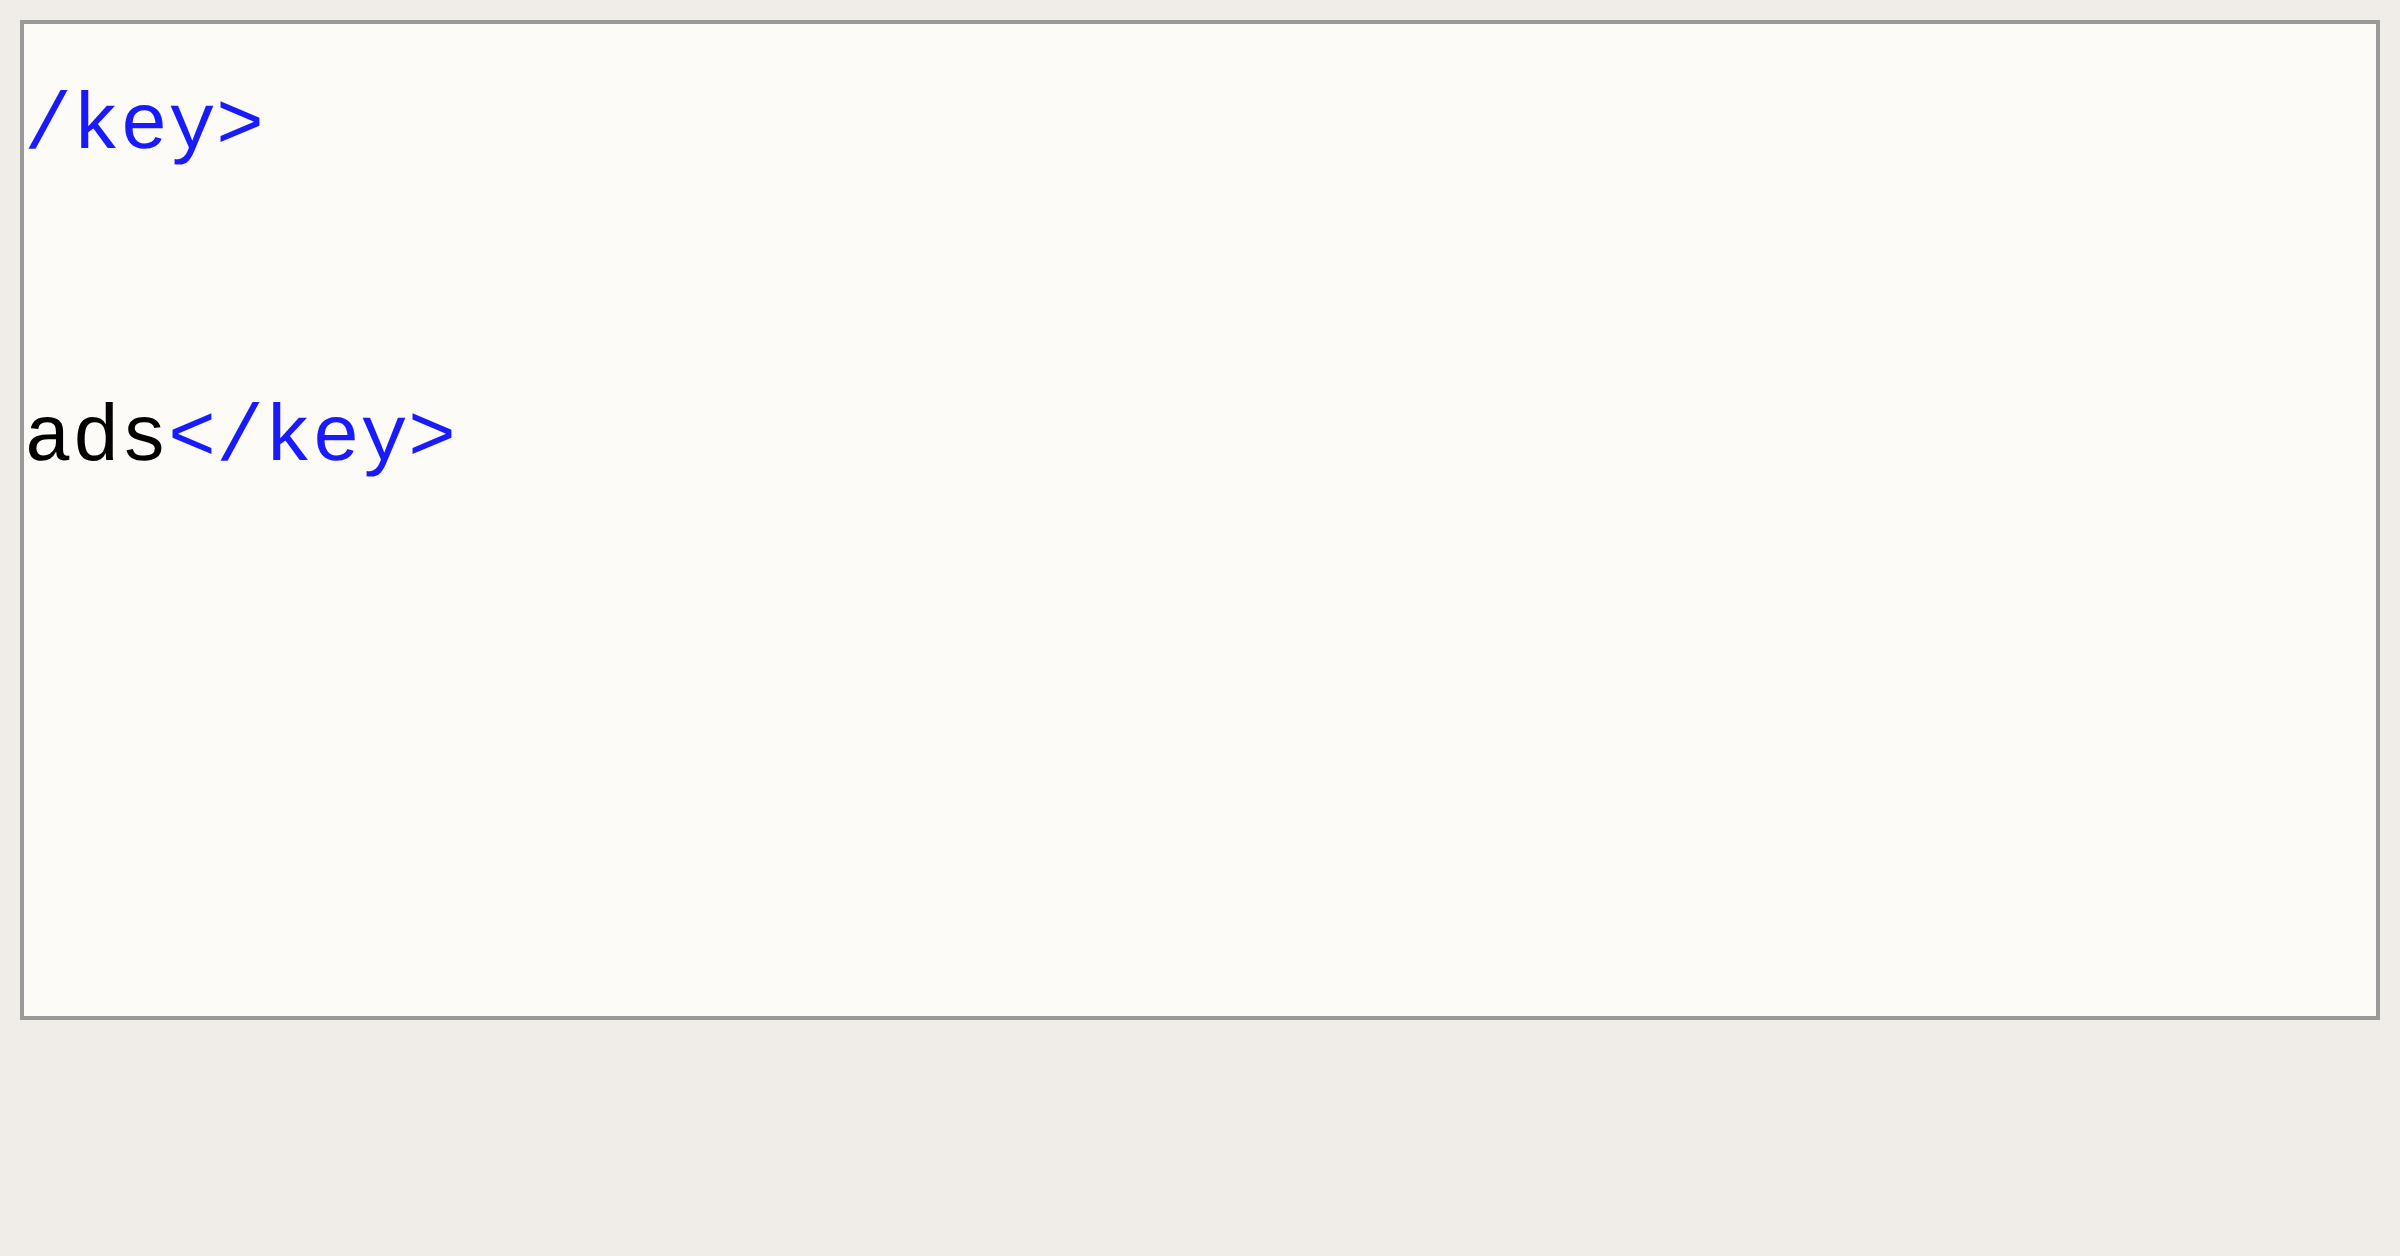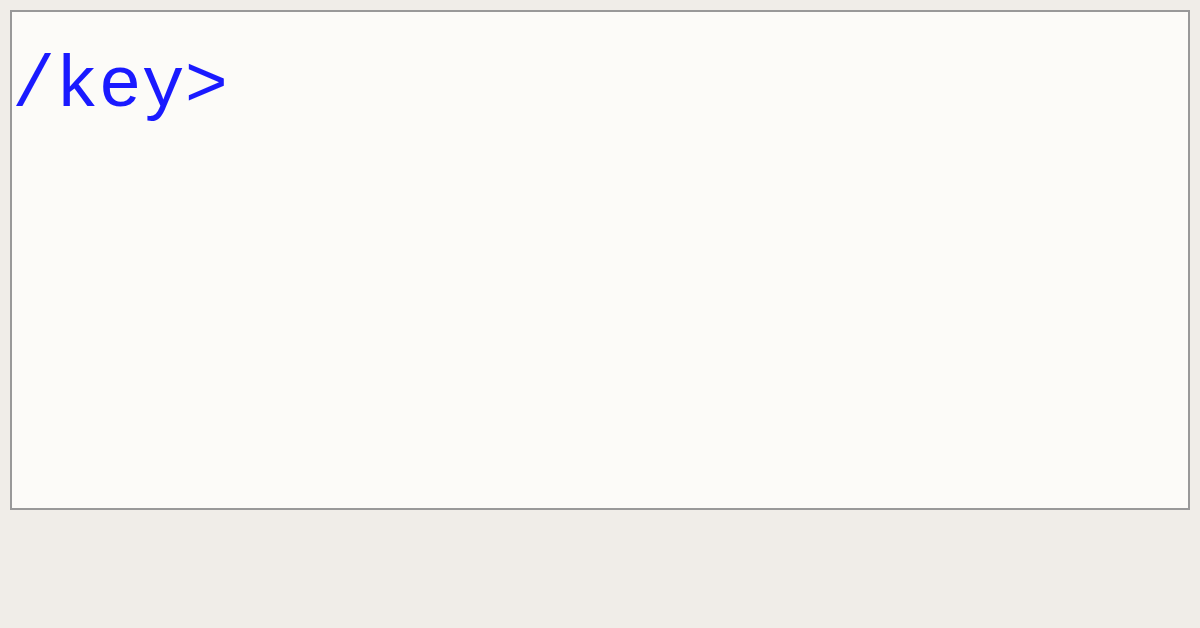--- a/index.html
+++ b/index.html
@@ -17,32 +17,33 @@
       padding-top: 10px;
     }
     .code-box {
       width: 1180px;
       height: 500px;
       background: #fcfbf8;
       border: 2px solid #999;
       padding: 25px 0;
       overflow: hidden;
       font-family: 'Courier New', Courier, monospace;
-      font-size: 72px;
+      font-size: 40px;
       line-height: 1.4;
     }
     .code-line {
       white-space: pre;
       margin-bottom: 100px;
     }
     .tag {
       color: #1a1aff;
     }
     .content {
       color: #000;
     }
   </style>
 </head>
 <body>
 
 <div class="code-box">
   <div class="code-line"><span class="tag">/key&gt;</span></div>
+  <div class="code-line"><span class="content">ads</span><span class="tag">&lt;/key&gt;</span></div>
 </div>
 
 </body></html>

